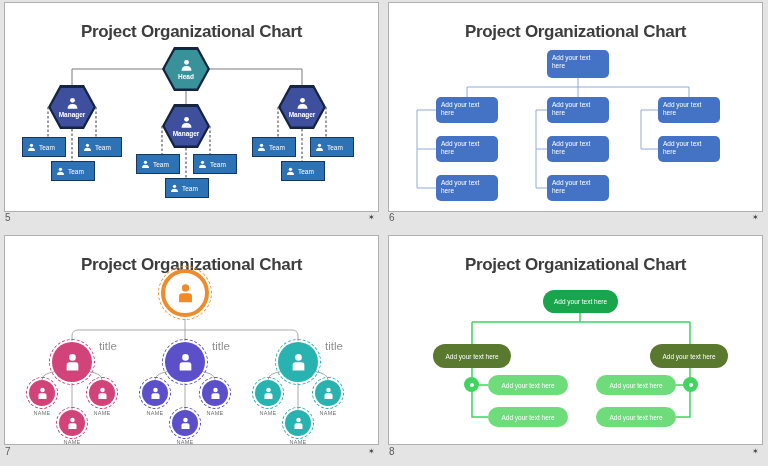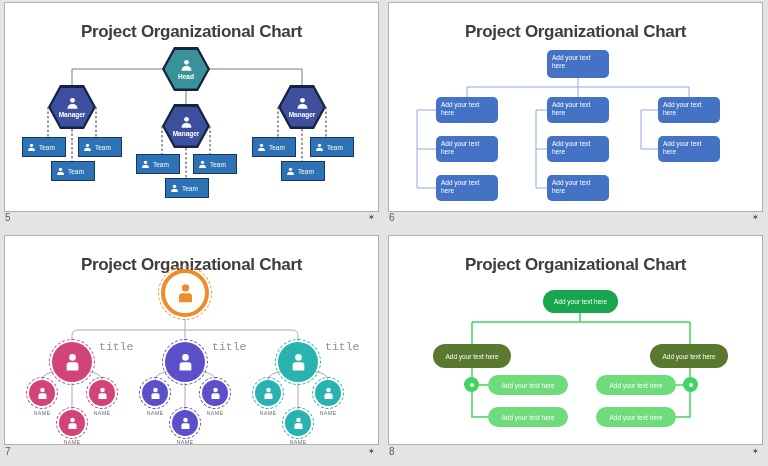--- a/index.html
+++ b/index.html
@@ -27,21 +27,21 @@
   
   .b6{position:absolute;width:62px;height:26px;background:#4472c4;border-radius:5px;color:#fff;
       font-size:6.5px;line-height:1.3;padding:4px 5px;box-sizing:border-box;overflow:hidden;}
 
   
   .ring{position:absolute;border:1px dashed var(--c);border-radius:50%;box-sizing:border-box;}
   .cin{position:absolute;inset:2px;border-radius:50%;background:var(--c);display:flex;
        align-items:center;justify-content:center;}
   .cin-top{position:absolute;inset:2px;border-radius:50%;background:#fff;border:4.5px solid #ee8c2b;
        box-sizing:border-box;display:flex;align-items:center;justify-content:center;}
-  .t7title{position:absolute;font-size:11.5px;color:#8f8f8f;font-family:Liberation Mono, monospace;}
+  .t7title{position:absolute;font-size:11.5px;color:#8f8f8f;}
   .t7name{position:absolute;width:40px;text-align:center;font-size:5.5px;letter-spacing:.3px;color:#707070;}
 
   
   .pill{position:absolute;border-radius:12px;background:#6fdc7b;color:#fff;font-size:6.5px;
         display:flex;align-items:center;justify-content:center;text-align:center;box-sizing:border-box;}
   .pill-dark{background:#59792f;}
   .pill-top{background:#18a54c;}
   .gdot{position:absolute;width:15px;height:15px;border-radius:50%;background:#42d461;
         display:flex;align-items:center;justify-content:center;}
   .gdot-in{width:4px;height:4px;border-radius:50%;background:#fff;}

